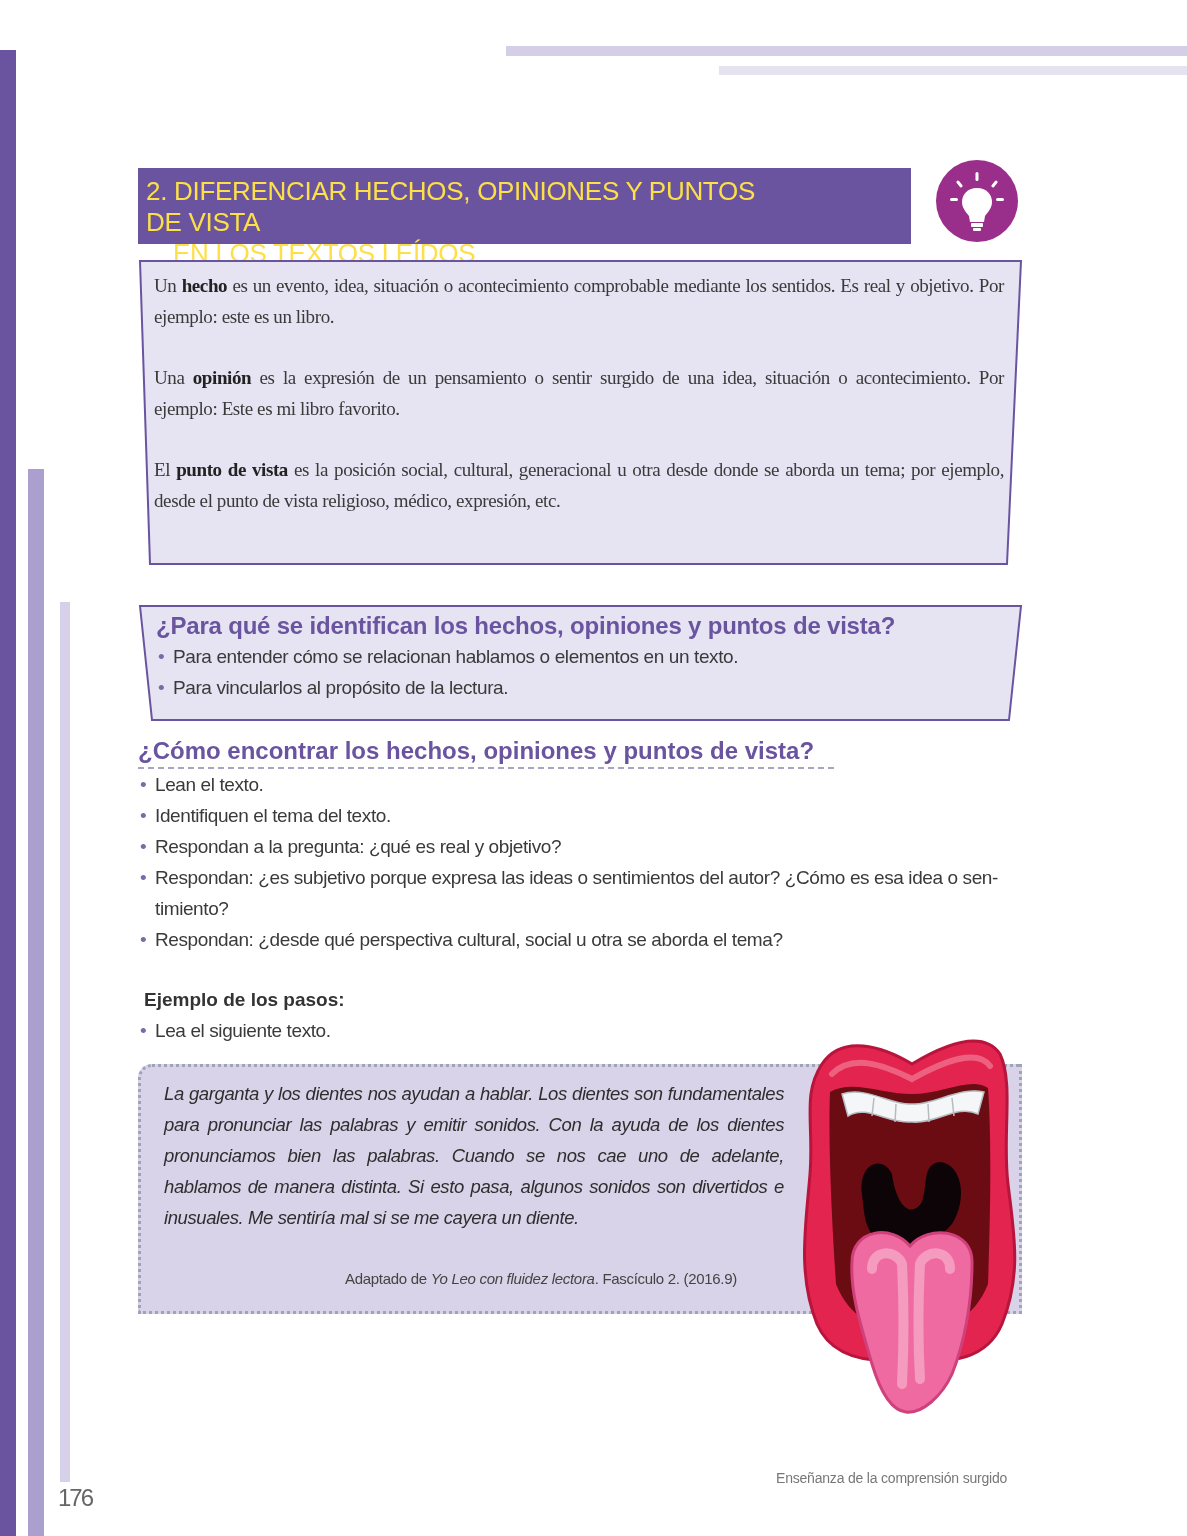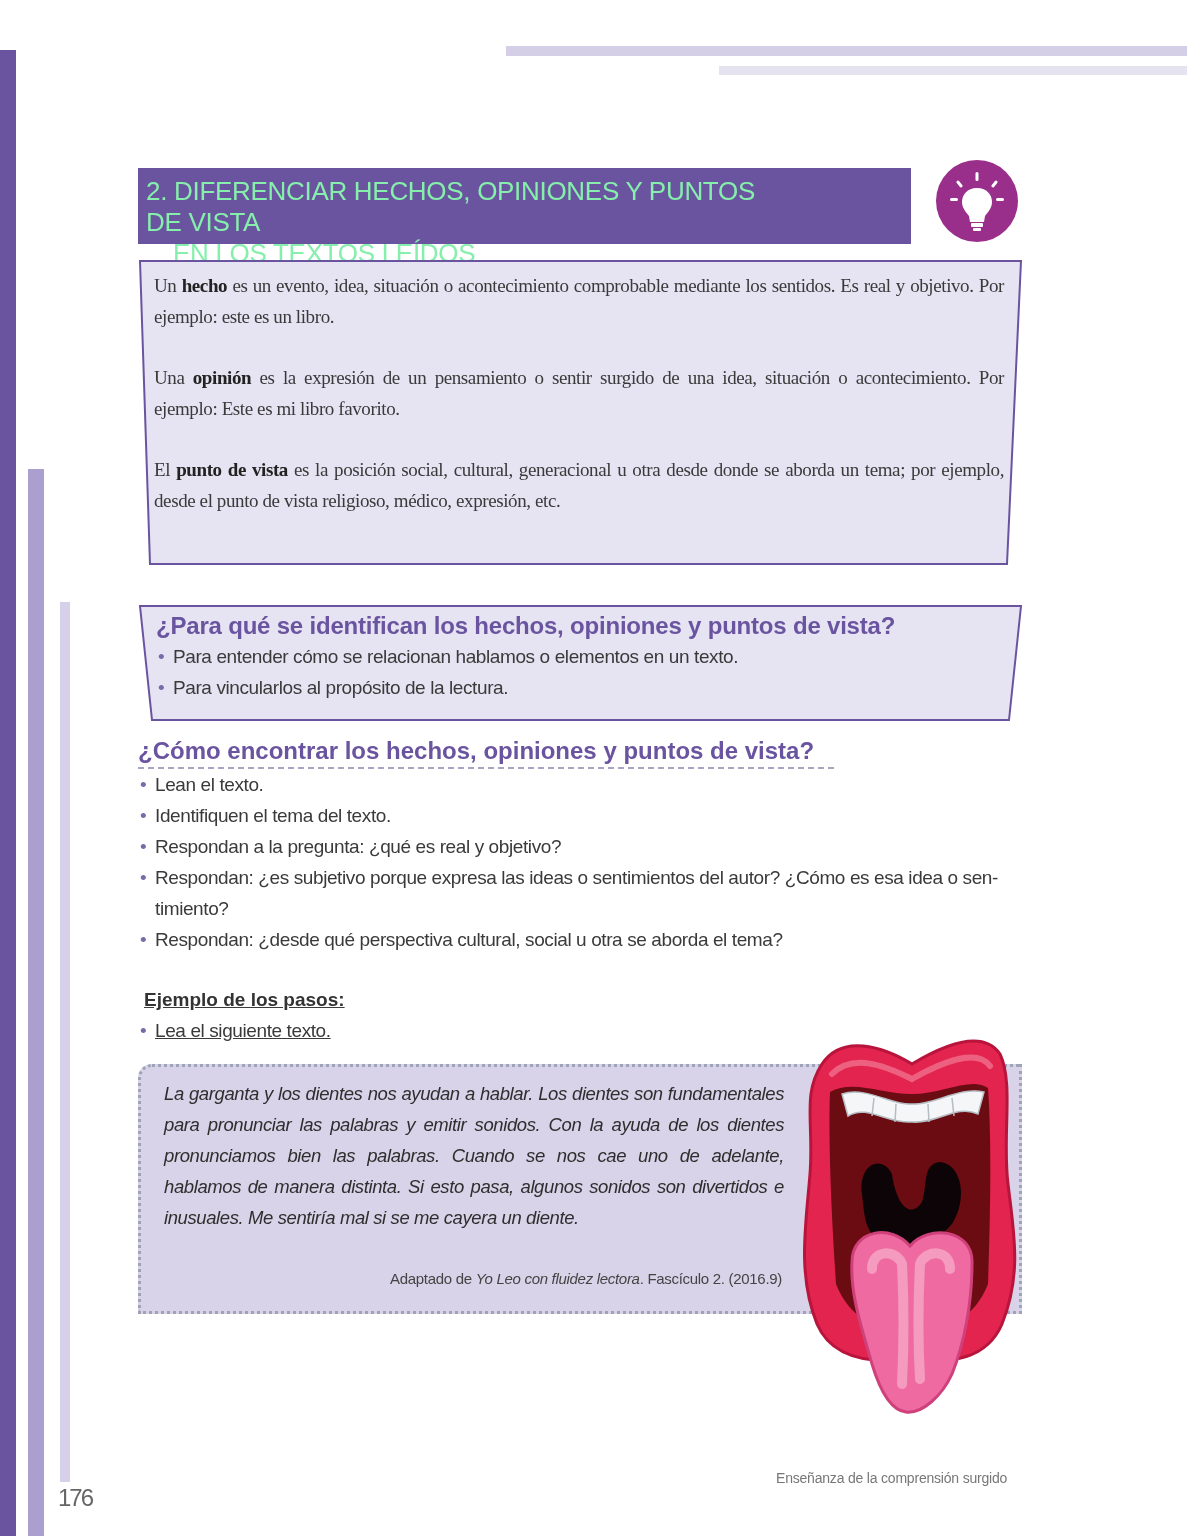--- a/index.html
+++ b/index.html
@@ -8,21 +8,21 @@
 
     .bar { position: absolute; }
     .bar-left-dark { left: 0; top: 50px; width: 16px; height: 1486px; background: #6a54a0; }
     .bar-left-mid { left: 28px; top: 469px; width: 16px; height: 1067px; background: #ab9fcf; }
     .bar-left-light { left: 60px; top: 602px; width: 10px; height: 880px; background: #d6d1e8; }
     .bar-top-1 { left: 506px; top: 46px; width: 681px; height: 10px; background: #d4cfe6; }
     .bar-top-2 { left: 719px; top: 66px; width: 468px; height: 9px; background: #e6e3f1; }
 
     .title-banner {
       position: absolute; left: 138px; top: 168px; width: 773px; height: 76px;
-      background: #6a54a0; color: #86efac;
+      background: #6a54a0; color: #fde047;
       font-family: "Liberation Sans", sans-serif; font-size: 26px; line-height: 31px;
       padding: 8px 120px 0 8px; letter-spacing: -0.3px;
     }
     .title-banner .line2 { display: block; padding-left: 27px; }
     .title-icon {
       position: absolute; left: 936px; top: 160px; width: 82px; height: 82px;
       border-radius: 50%; background: #9a2e8b;
     }
     .title-icon svg { position: absolute; left: 0; top: 0; }
 
@@ -37,35 +37,35 @@
     .box2 { position: absolute; left: 156px; top: 611px; width: 850px; }
     .bullet { position: relative; padding-left: 17px; font-size: 19px; line-height: 31px; color: #3a3a3a; letter-spacing: -0.4px; }
     .bullet::before { content: "•"; position: absolute; left: 2px; top: 0; color: #7a6aaa; }
 
     .how { position: absolute; left: 138px; top: 735px; width: 885px; }
     .how-heading { display: inline-block; color: #6a54a0; font-size: 24px; font-weight: bold; line-height: 32px;
       border-bottom: 2px dashed #a8a4c2; padding-bottom: 0px; padding-right: 20px; }
     .how-list { margin-top: 0px; }
     .how-list .bullet { padding-left: 17px; }
 
-    .example { position: absolute; left: 144px; top: 984px; width: 600px; text-decoration: underline; }
+    .example { position: absolute; left: 144px; top: 984px; width: 600px; }
     .example-heading { font-size: 19px; font-weight: bold; line-height: 31px; color: #333; }
     .example-list .bullet { margin-left: -6px; }
 
     .quote-box {
       position: absolute; left: 138px; top: 1064px; width: 884px; height: 250px;
       background: #d8d3e8; border: 3px dotted #9ea3b8; border-radius: 14px 0 0 0;
     }
     .quote-text {
       position: absolute; left: 164px; top: 1078px; width: 620px;
       font-family: "Liberation Sans", sans-serif; font-style: italic; font-size: 18.5px; line-height: 31px;
       color: #2e2e2e; text-align: justify; letter-spacing: -0.4px;
     }
     .quote-source {
-      position: absolute; left: 300px; top: 1268px; width: 482px; text-align: right;
+      position: absolute; left: 300px; top: 1268px; width: 482px; text-align: center;
       font-size: 15px; line-height: 22px; color: #444; letter-spacing: -0.3px;
     }
     .quote-source i { font-style: italic; }
 
     .mouth { position: absolute; left: 792px; top: 1024px; width: 240px; height: 392px; }
 
     .footer-title { position: absolute; left: 776px; top: 1470px; font-size: 14px; color: #777; letter-spacing: -0.2px; font-weight: 300; }
     .page-number { position: absolute; left: 58px; top: 1484px; font-size: 24px; color: #666; font-weight: 300; letter-spacing: -2px; }
   </style>
 </head>

